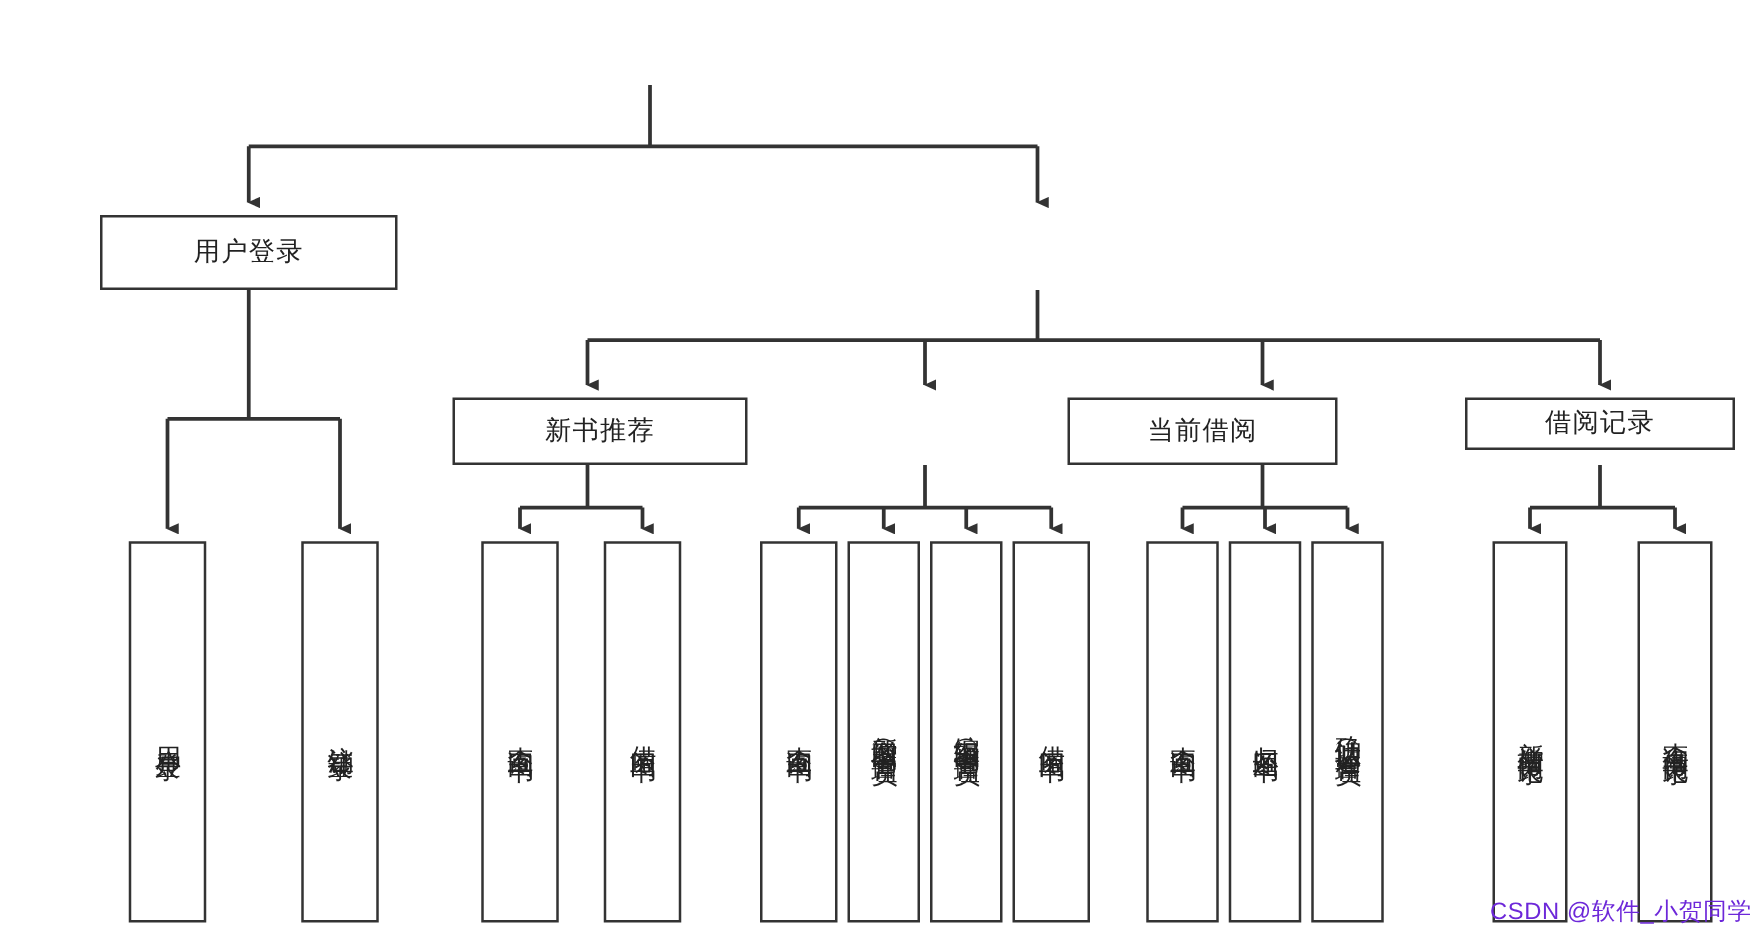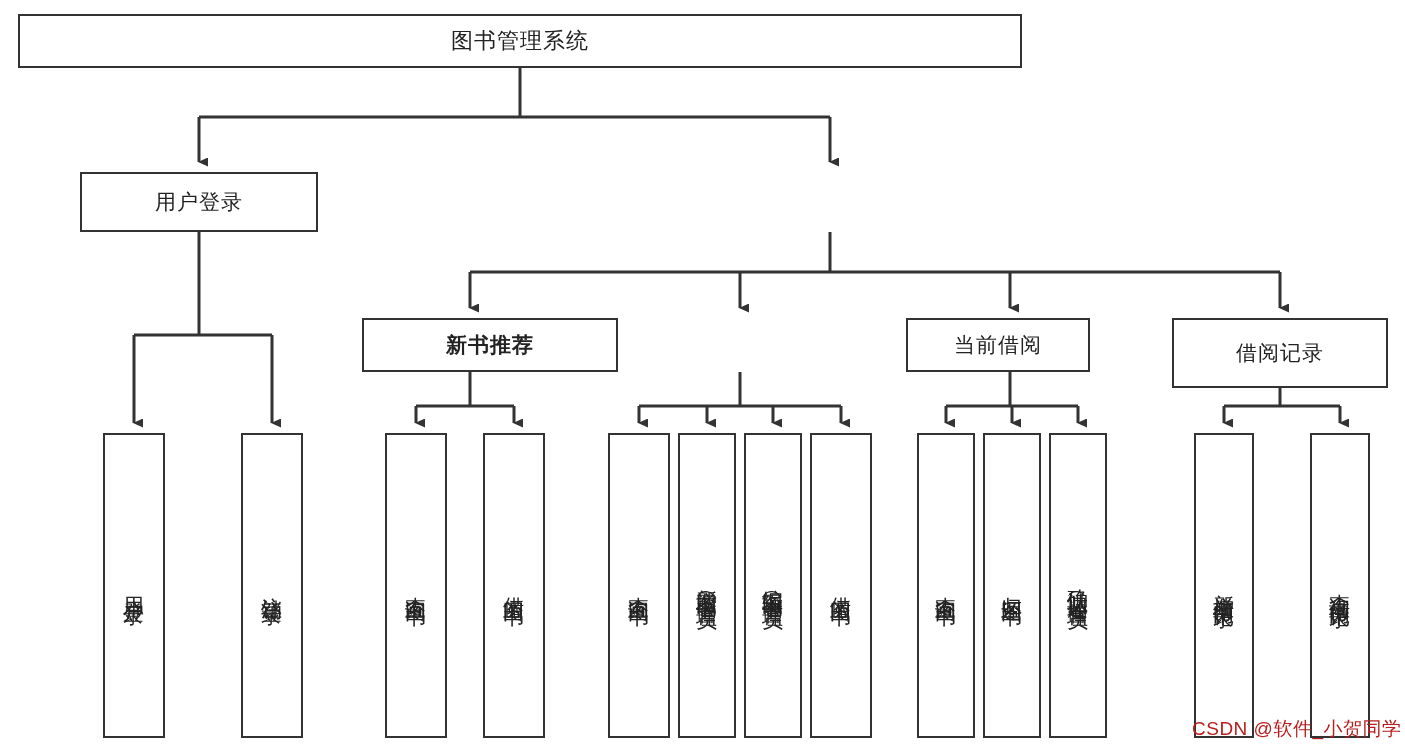--- a/index.html
+++ b/index.html
@@ -117,35 +117,32 @@
       <path d="M1012,406 L1012,423" marker-end="url(#arrowhead)"></path>
       <path d="M1078,406 L1078,423" marker-end="url(#arrowhead)"></path>
 
       <path d="M1280,372 L1280,406"></path>
       <path d="M1224,406 L1340,406"></path>
       <path d="M1224,406 L1224,423" marker-end="url(#arrowhead)"></path>
       <path d="M1340,406 L1340,423" marker-end="url(#arrowhead)"></path>
     </g>
   </svg>
 
-  <div class="node root" id="node-root" style="left: 18px; top: 14px; width: 1004px; height: 54px;">
-    <span class="htext">图书管理系统</span>
-  </div>
 
   <div class="node" id="node-l1-0" style="left: 80px; top: 172px; width: 238px; height: 60px;">
     <span class="htext">用户登录</span>
   </div>
 
-  <div class="node" id="node-l2-0" style="left: 362px; top: 318px; width: 256px; height: 54px; font-weight: bold;">
+  <div class="node" id="node-l2-0" style="left: 362px; top: 318px; width: 236px; height: 54px;">
     <span class="htext">新书推荐</span>
   </div>
-  <div class="node" id="node-l2-2" style="left: 906px; top: 318px; width: 184px; height: 54px;">
+  <div class="node" id="node-l2-2" style="left: 854px; top: 318px; width: 216px; height: 54px;">
     <span class="htext">当前借阅</span>
   </div>
-  <div class="node" id="node-l2-3" style="left: 1172px; top: 318px; width: 216px; height: 70px; text-align: center;">
+  <div class="node" id="node-l2-3" style="left: 1172px; top: 318px; width: 216px; height: 42px; text-align: center;">
     <span class="htext">借阅记录</span>
   </div>
 
   <div class="node leaf" id="node-leaf-0" style="left: 103px; top: 433px; width: 62px; height: 305px;">
     <span class="vtext">用户登录</span>
   </div>
   <div class="node leaf" id="node-leaf-1" style="left: 241px; top: 433px; width: 62px; height: 305px;">
     <span class="vtext">注销登录</span>
   </div>
   <div class="node leaf" id="node-leaf-2" style="left: 385px; top: 433px; width: 62px; height: 305px;">
@@ -175,15 +172,15 @@
   <div class="node leaf" id="node-leaf-10" style="left: 1049px; top: 433px; width: 58px; height: 305px;">
     <span class="vtext">确认归还（管理员）</span>
   </div>
   <div class="node leaf" id="node-leaf-11" style="left: 1194px; top: 433px; width: 60px; height: 305px;">
     <span class="vtext">新增借阅记录</span>
   </div>
   <div class="node leaf" id="node-leaf-12" style="left: 1310px; top: 433px; width: 60px; height: 305px;">
     <span class="vtext">查询借阅记录</span>
   </div>
 
-  <div class="watermark" id="watermark" style="left: 1192px; top: 716px; color: #b91c1c;">CSDN @软件_小贺同学</div>
+  <div class="watermark" id="watermark" style="left: 1192px; top: 716px; color: #6d28d9;">CSDN @软件_小贺同学</div>
 
 </div>
 
 </body></html>

